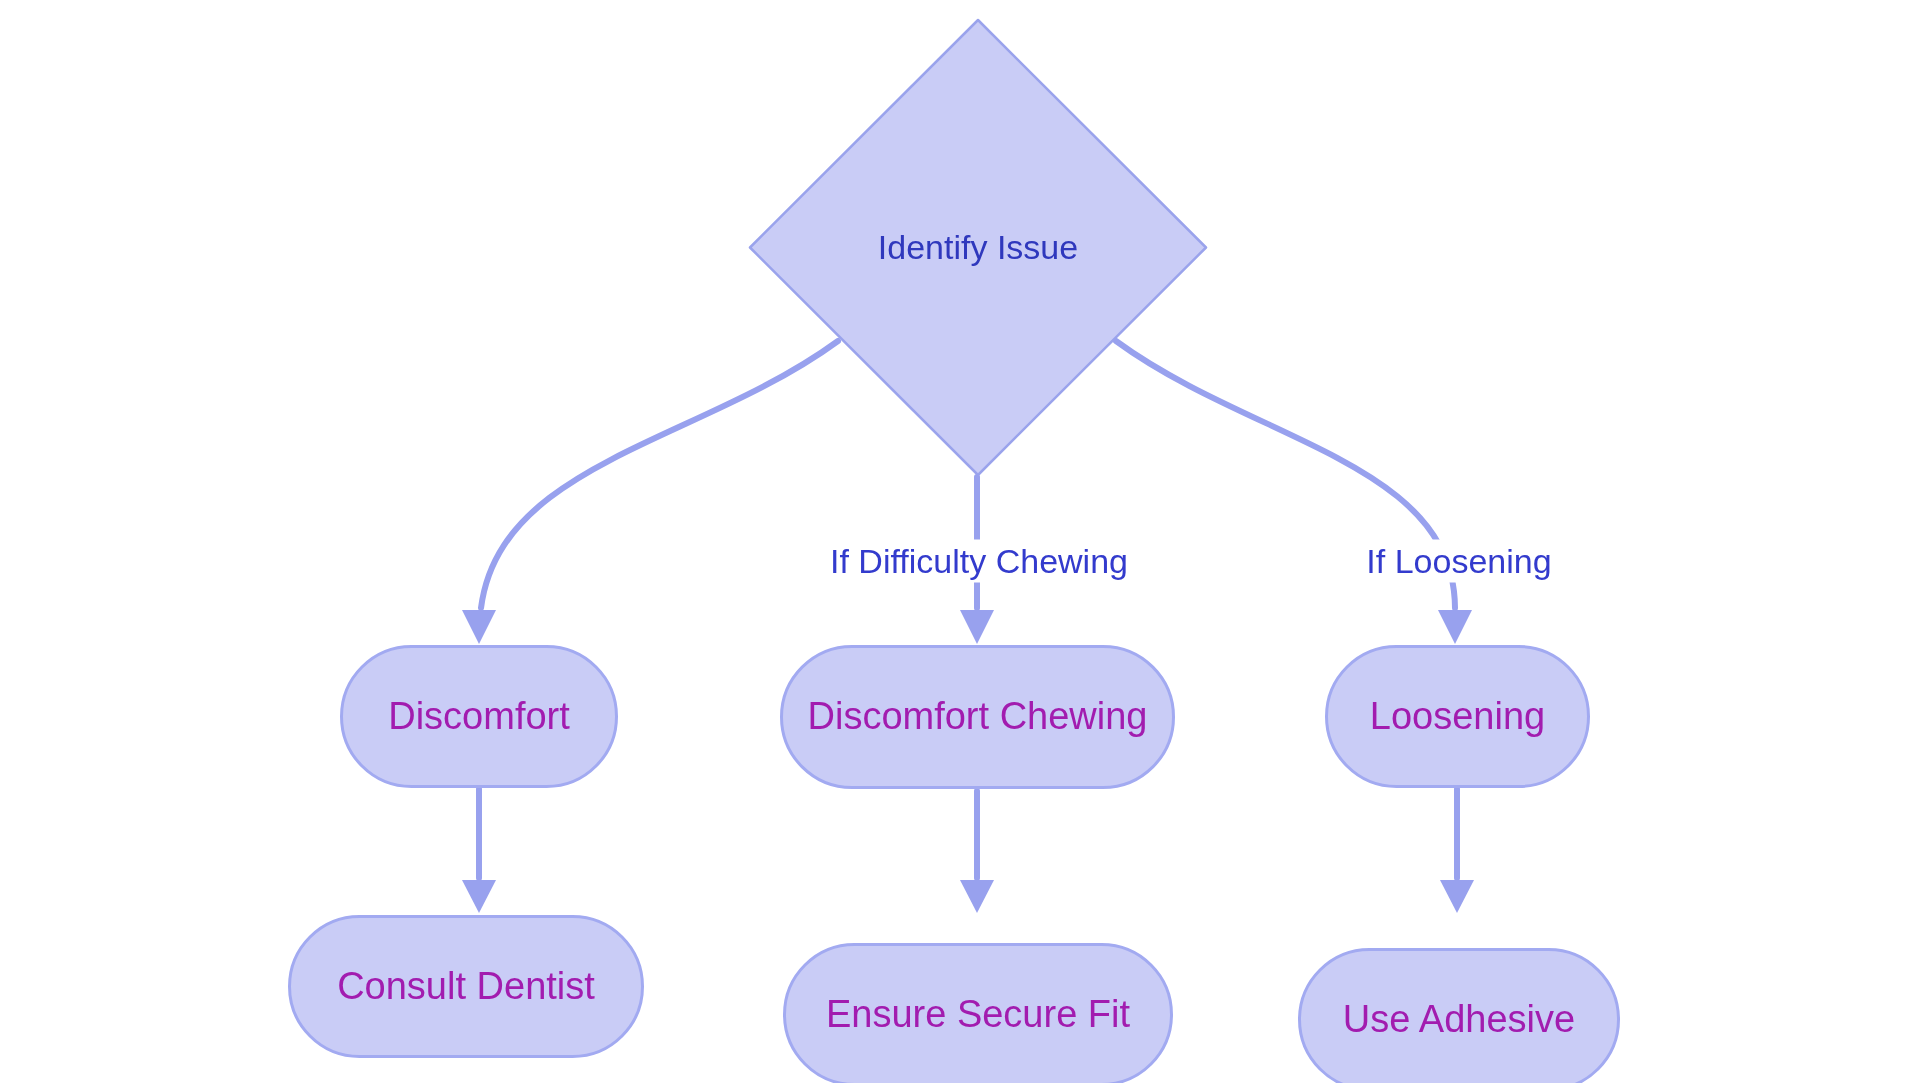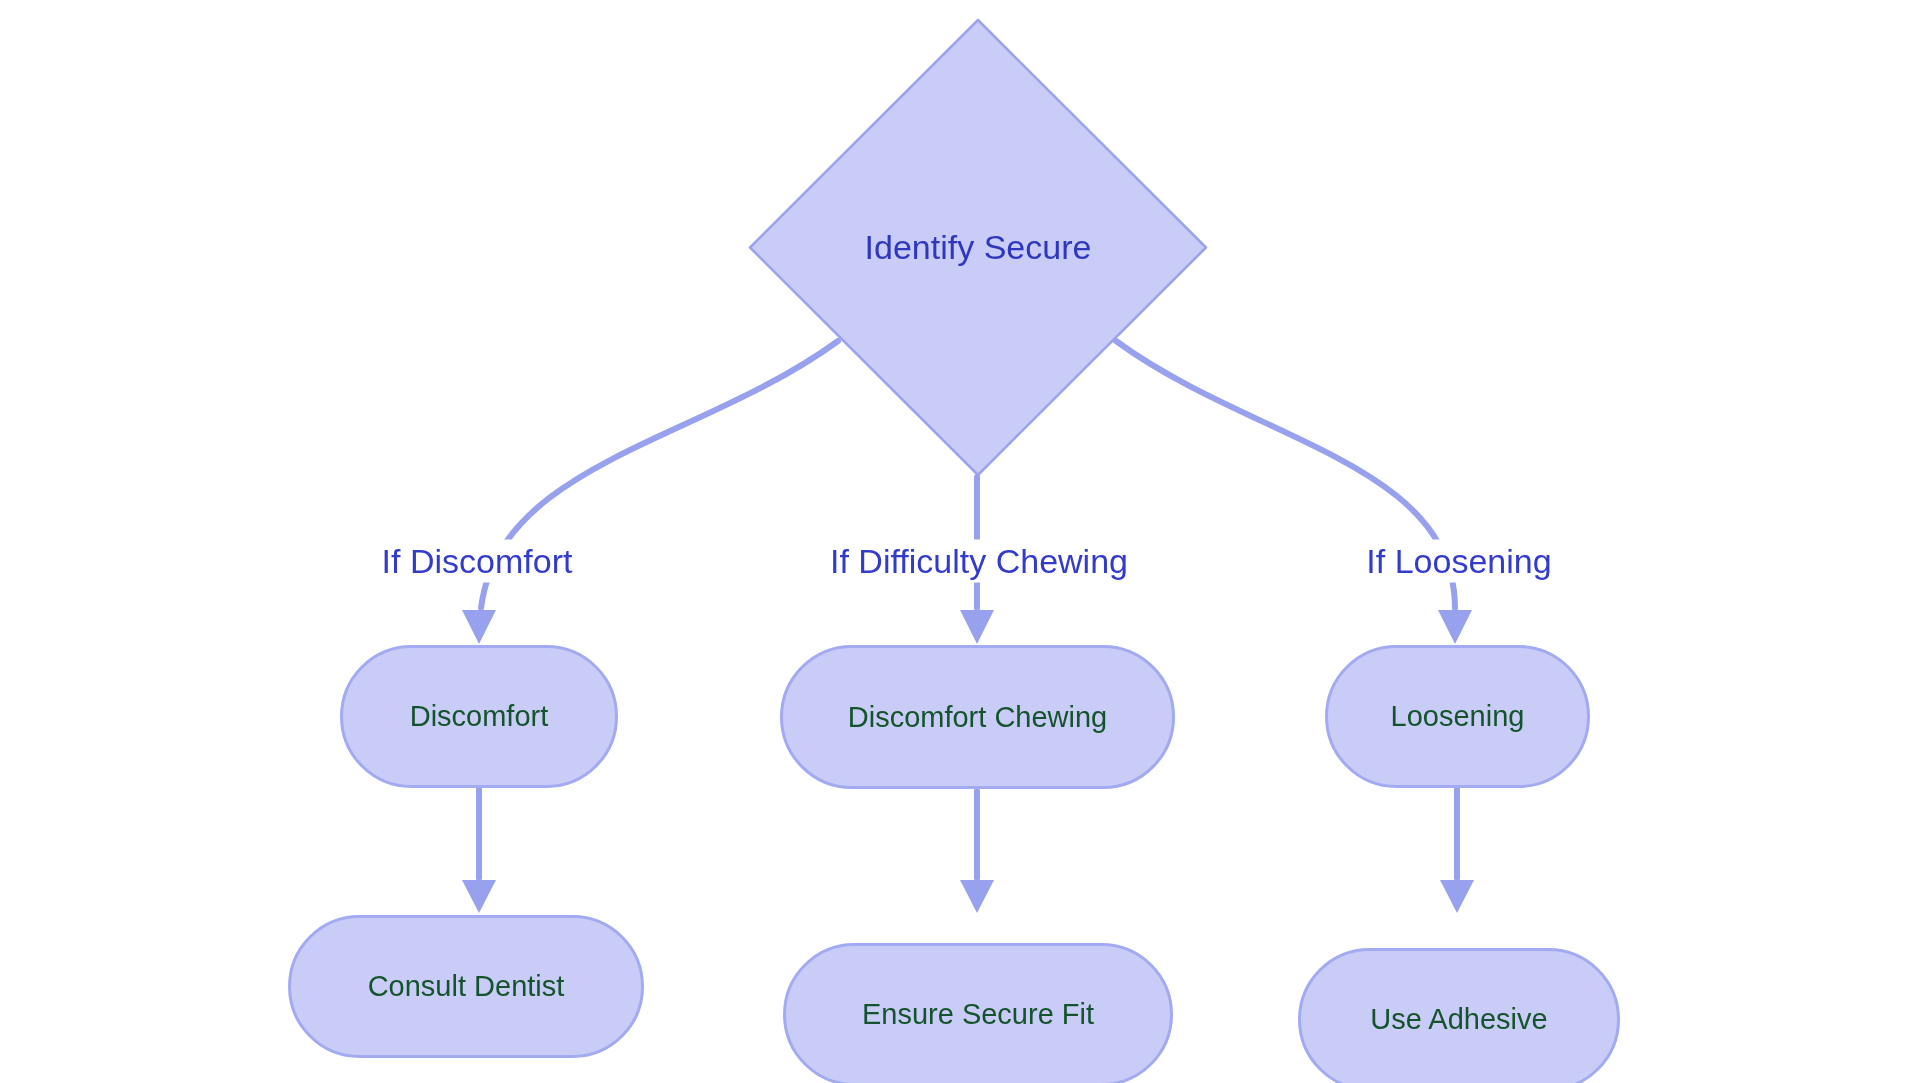--- a/index.html
+++ b/index.html
@@ -39,22 +39,22 @@
     stroke-linejoin: round;
   }
   .node {
     position: absolute;
     background: #c9ccf6;
     border: 3px solid #a2aaf1;
     border-radius: 80px;
     display: flex;
     align-items: center;
     justify-content: center;
-    color: #14532d;
-    font-size: 29px;
+    color: #a21caf;
+    font-size: 38px;
     line-height: 1.2;
     white-space: nowrap;
     box-sizing: border-box;
   }
   .diamond-label {
     position: absolute;
     left: 978px;
     top: 247px;
     transform: translate(-50%, -50%);
     color: #2f38bd;
@@ -100,23 +100,22 @@
     <path class="edge-path" d="M 1457 789 L 1457 878"></path>
 
     <polygon class="arrowhead" points="462,610 496,610 479,644"></polygon>
     <polygon class="arrowhead" points="960,610 994,610 977,644"></polygon>
     <polygon class="arrowhead" points="1438,610 1472,610 1455,644"></polygon>
     <polygon class="arrowhead" points="462,880 496,880 479,913"></polygon>
     <polygon class="arrowhead" points="960,880 994,880 977,913"></polygon>
     <polygon class="arrowhead" points="1440,880 1474,880 1457,913"></polygon>
   </svg>
 
-  <div class="diamond-label">Identify Secure</div>
+  <div class="diamond-label">Identify Issue</div>
 
-  <div class="edge-label edge-label-1">If Discomfort</div>
   <div class="edge-label edge-label-2">If Difficulty Chewing</div>
   <div class="edge-label edge-label-3">If Loosening</div>
 
   <div class="node node-discomfort">Discomfort</div>
   <div class="node node-difficulty">Discomfort Chewing</div>
   <div class="node node-loosening">Loosening</div>
 
   <div class="node node-consult-dentist">Consult Dentist</div>
   <div class="node node-ensure-secure-fit">Ensure Secure Fit</div>
   <div class="node node-use-adhesive">Use Adhesive</div>

